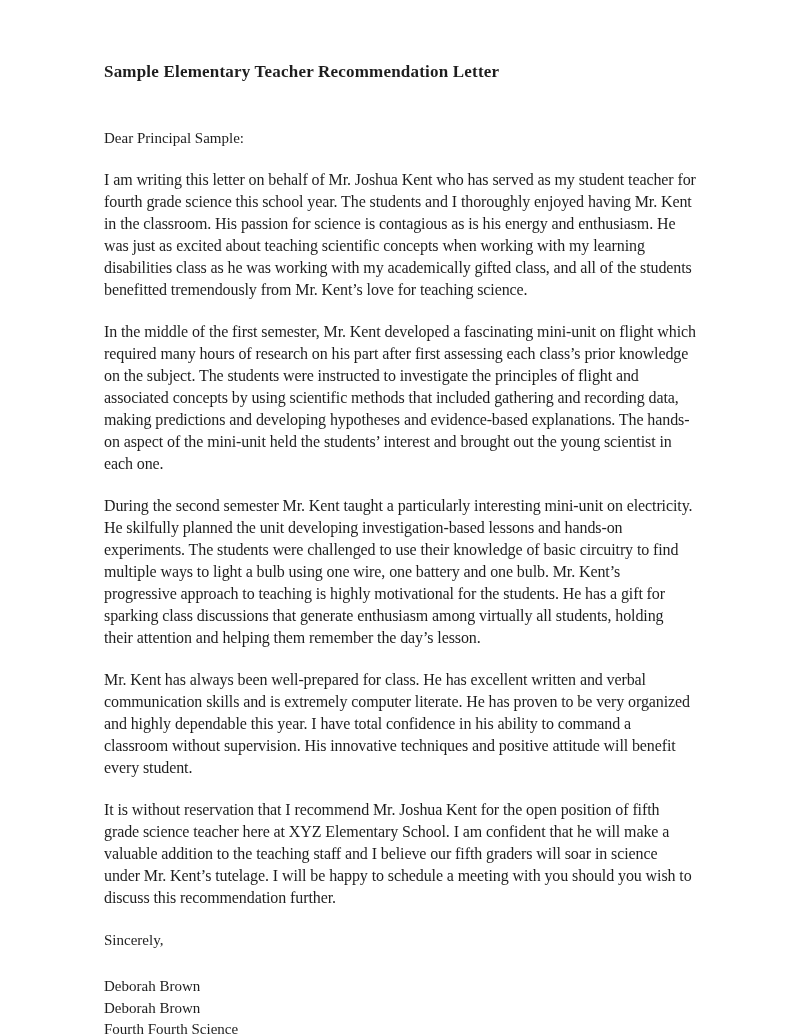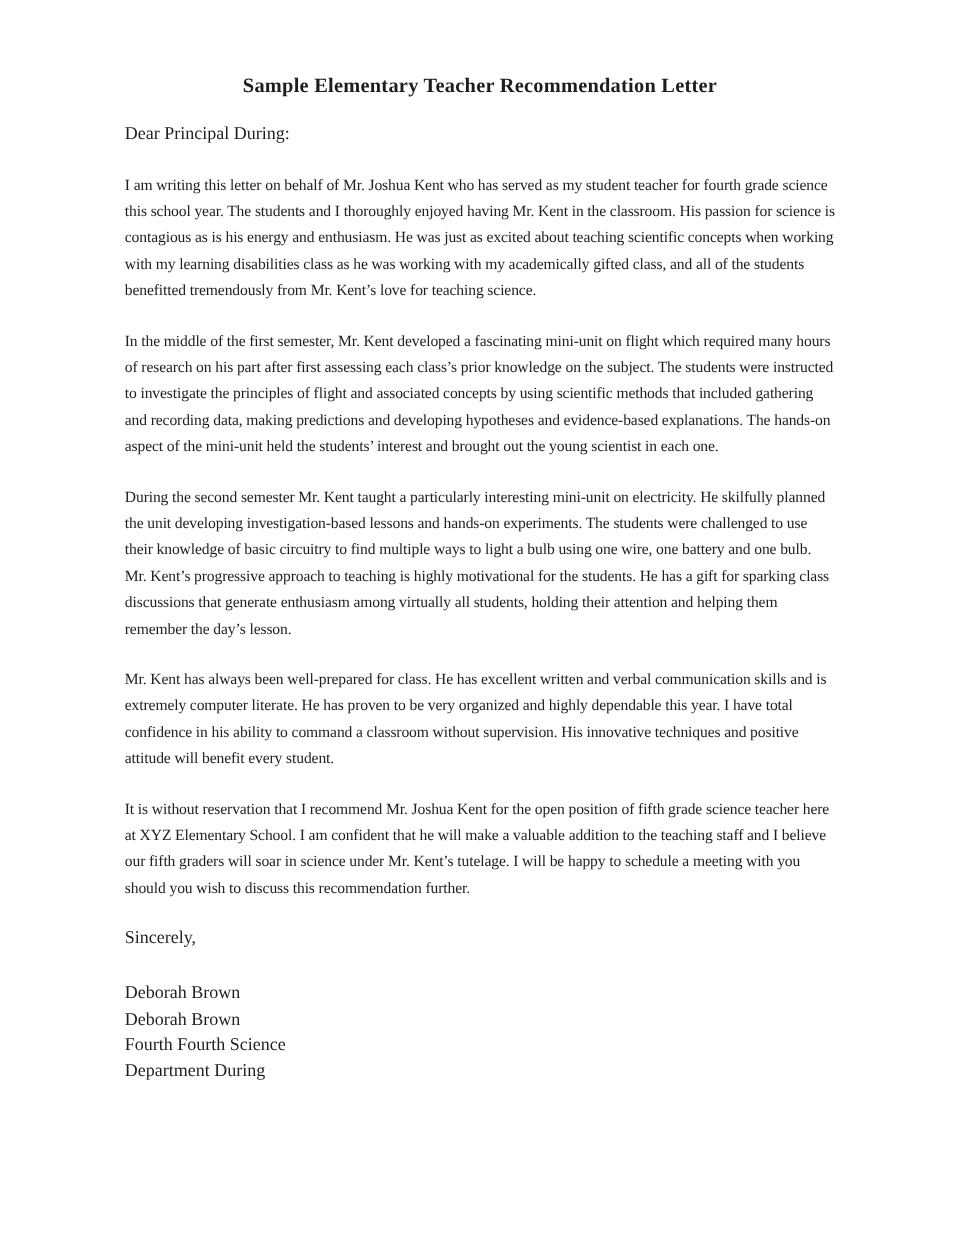--- a/index.html
+++ b/index.html
@@ -13,32 +13,31 @@
     box-sizing: border-box;
     background: #ffffff;
     padding: 60px 104px 0 104px;
     font-family: "Liberation Serif", "DejaVu Serif", serif;
     color: #1e1e1e;
     overflow: hidden;
   }
   .letter-title {
     font-size: 17px;
     font-weight: bold;
-    text-align: center;
     letter-spacing: 0.2px;
-    margin: 0 0 17px 0;
+    margin: 0 0 43px 0;
     line-height: 24px;
   }
   .salutation {
     font-size: 15px;
     line-height: 22px;
     margin: 0 0 20px 0;
   }
   .body-par {
-    font-size: 13px;
+    font-size: 16px;
     line-height: 22px;
     letter-spacing: -0.1px;
     margin: 0 0 20px 0;
     text-align: left;
   }
   .closing {
     font-size: 15px;
     line-height: 22px;
     margin: 0 0 25px 0;
   }
@@ -51,21 +50,21 @@
     margin: 0;
   }
 </style>
 </head>
 <body>
 
 <div class="page">
 
   <h1 class="letter-title">Sample Elementary Teacher Recommendation Letter</h1>
 
-  <p class="salutation">Dear Principal During:</p>
+  <p class="salutation">Dear Principal Sample:</p>
 
   <p class="body-par">I am writing this letter on behalf of Mr. Joshua Kent who has served as my student teacher for fourth grade science this school year. The students and I thoroughly enjoyed having Mr. Kent in the classroom. His passion for science is contagious as is his energy and enthusiasm. He was just as excited about teaching scientific concepts when working with my learning disabilities class as he was working with my academically gifted class, and all of the students benefitted tremendously from Mr. Kent’s love for teaching science.</p>
 
   <p class="body-par">In the middle of the first semester, Mr. Kent developed a fascinating mini-unit on flight which required many hours of research on his part after first assessing each class’s prior knowledge on the subject. The students were instructed to investigate the principles of flight and associated concepts by using scientific methods that included gathering and recording data, making predictions and developing hypotheses and evidence-based explanations. The hands-on aspect of the mini-unit held the students’ interest and brought out the young scientist in each one.</p>
 
   <p class="body-par">During the second semester Mr. Kent taught a particularly interesting mini-unit on electricity. He skilfully planned the unit developing investigation-based lessons and hands-on experiments. The students were challenged to use their knowledge of basic circuitry to find multiple ways to light a bulb using one wire, one battery and one bulb. Mr. Kent’s progressive approach to teaching is highly motivational for the students. He has a gift for sparking class discussions that generate enthusiasm among virtually all students, holding their attention and helping them remember the day’s lesson.</p>
 
   <p class="body-par">Mr. Kent has always been well-prepared for class. He has excellent written and verbal communication skills and is extremely computer literate. He has proven to be very organized and highly dependable this year. I have total confidence in his ability to command a classroom without supervision. His innovative techniques and positive attitude will benefit every student.</p>
 
   <p class="body-par">It is without reservation that I recommend Mr. Joshua Kent for the open position of fifth grade science teacher here at XYZ Elementary School. I am confident that he will make a valuable addition to the teaching staff and I believe our fifth graders will soar in science under Mr. Kent’s tutelage. I will be happy to schedule a meeting with you should you wish to discuss this recommendation further.</p>

